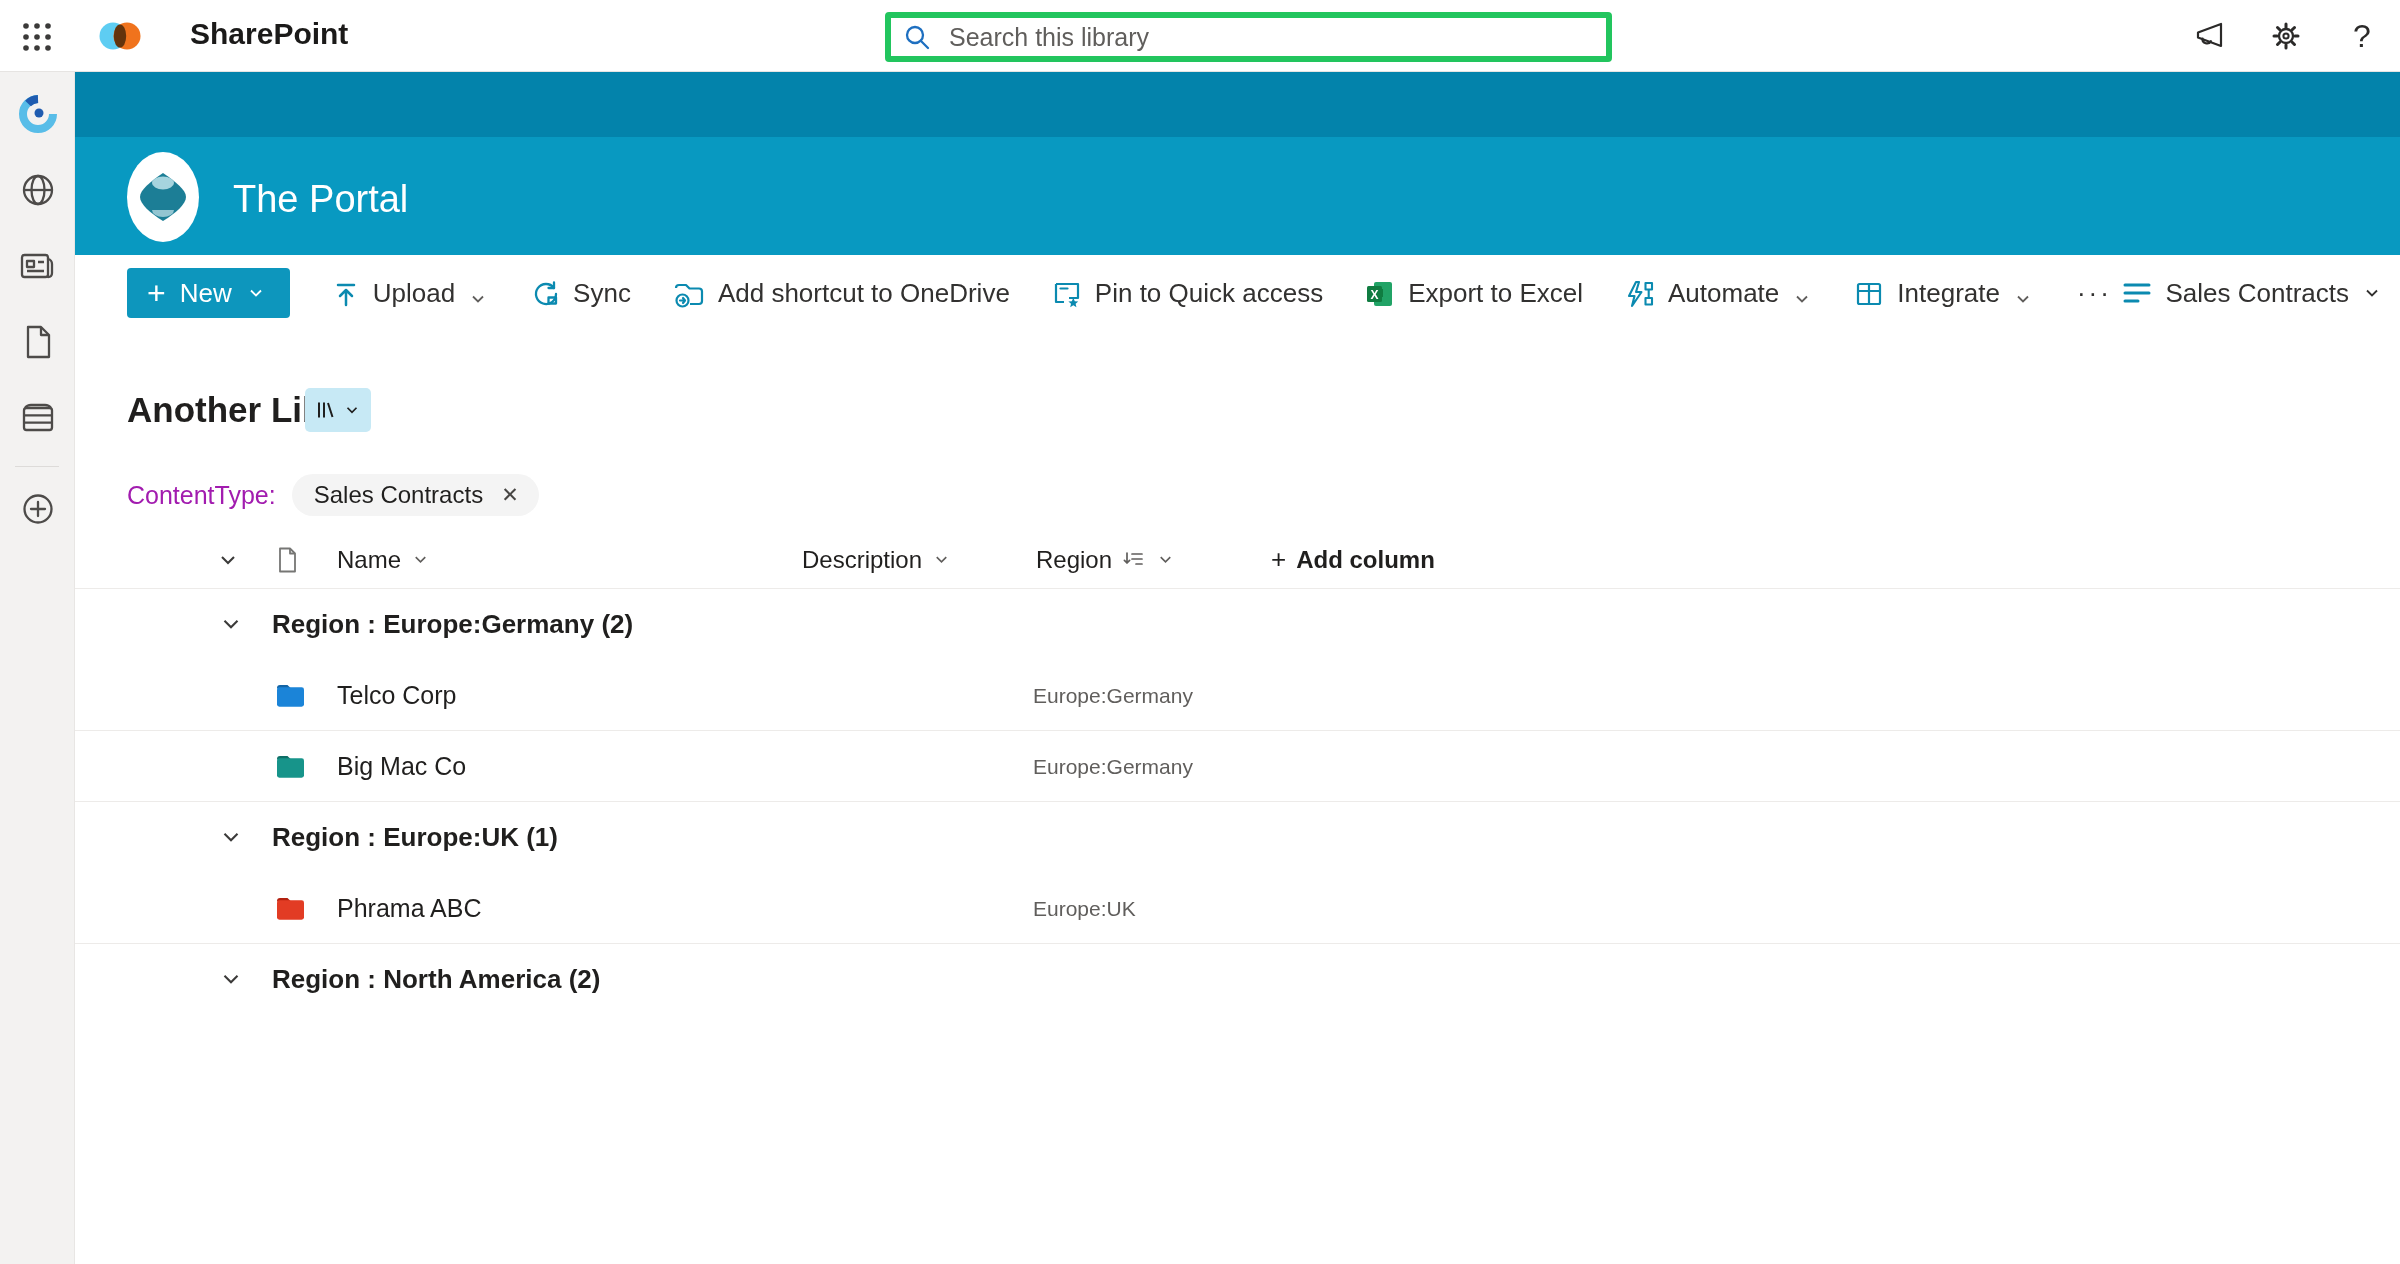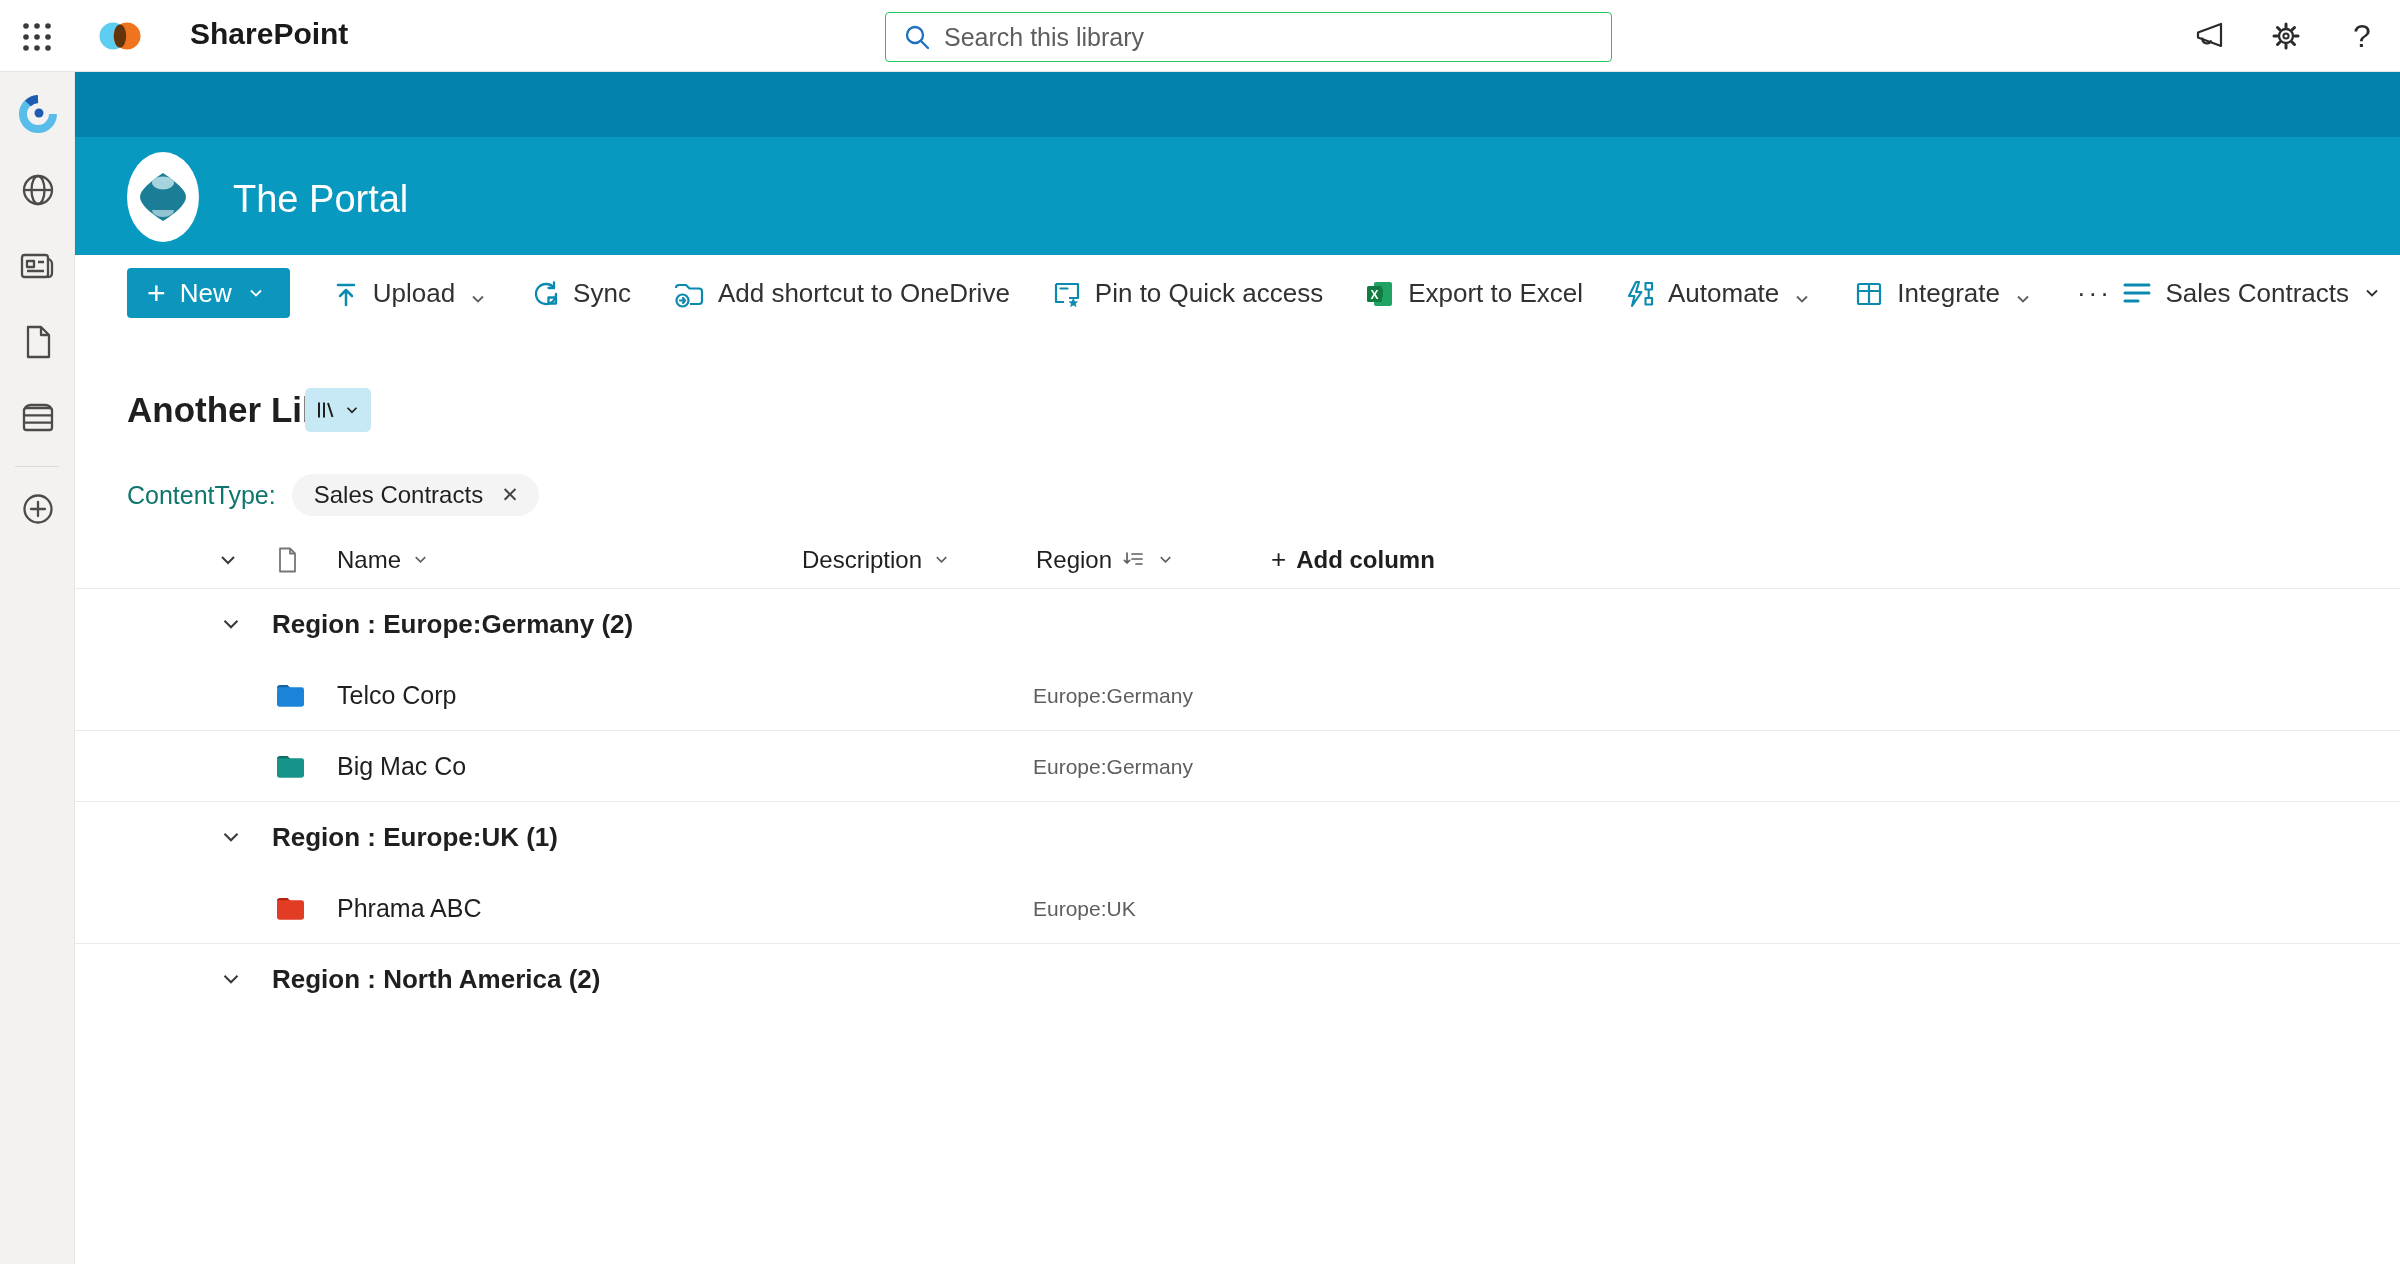--- a/index.html
+++ b/index.html
@@ -7,21 +7,21 @@
               font-family:"Liberation Sans", sans-serif; }
   .screen { position:relative; width:2400px; height:1264px; background:#fff;border-radius:25px; }
 
   
   .suitebar { position:absolute; left:0; top:0; width:2400px; height:72px;
               background:#fff; border-bottom:1px solid #e6e4e2; z-index:5; }
   .waffle { position:absolute; left:20px; top:20px; width:34px; height:34px; cursor:pointer; }
   .office-logo { position:absolute; left:92px; top:9px; }
   .appname { position:absolute; left:190px; top:17px; font-size:30px; font-weight:700; color:#1b1a19; }
   .searchbox { position:absolute; left:885px; top:12px; width:727px; height:50px; }
-  .searchbox input { width:100%; height:100%; border:1px solid #22c55e; border-radius:4px;
+  .searchbox input { width:100%; height:100%; border:6px solid #22c55e; border-radius:4px;
                      padding:0 16px 0 58px; font-size:25px; color:#3b3a39; outline:none;
                      font-family:"Liberation Sans", sans-serif; background:#fff; }
   .searchbox input::placeholder { color:#605e5c; }
   .search-glyph { position:absolute; left:18px; top:11px; }
   .suite-icons { position:absolute; right:0px; top:0; height:72px; display:flex; align-items:center; }
   .suite-icon { width:76px; height:72px; display:flex; align-items:center; justify-content:center; cursor:pointer; }
   .help-glyph { font-size:32px; color:#2b2a29; font-weight:400; }
 
   
   .sidebar { position:absolute; left:0; top:72px; width:75px; height:1192px;
@@ -51,21 +51,21 @@
               font-size:26px; color:#323130; white-space:nowrap; }
   .cmd-more { margin-left:44px; font-size:26px; color:#323130; letter-spacing:3px; cursor:pointer; }
   .view-selector { margin-left:auto; margin-right:18px; display:flex; align-items:center; gap:13px;
                    font-size:26px; color:#323130; cursor:pointer; white-space:nowrap; }
 
   
   .page-title { position:absolute; left:127px; top:390px; font-size:35px; font-weight:700; color:#201f1e; }
   .view-pill { position:absolute; left:305px; top:388px; width:66px; height:44px; background:#c7e9f5;
                border-radius:5px; display:flex; align-items:center; justify-content:center; gap:6px; cursor:pointer; }
   .filter-row { position:absolute; left:127px; top:473px; height:44px; display:flex; align-items:center; gap:16px; }
-  .filter-label { font-size:25px; color:#0f766e; }
+  .filter-label { font-size:25px; color:#a21caf; }
   .filter-chip { height:42px; background:#f4f4f4; border-radius:21px; display:flex; align-items:center;
                  gap:18px; padding:0 20px 0 22px; font-size:24px; color:#201f1e; cursor:pointer; }
   .chip-x { font-size:21px; color:#484644; cursor:pointer; }
 
   
   .list { position:absolute; left:75px; top:530px; width:2325px; }
   .lrow { position:relative; width:100%; }
   .hdr-row { height:59px; border-bottom:1px solid #edebe9; }
   .hdr-cell { position:absolute; top:0; height:59px; display:flex; align-items:center; gap:10px;
               font-size:24px; font-weight:400; color:#201f1e; cursor:pointer; }

